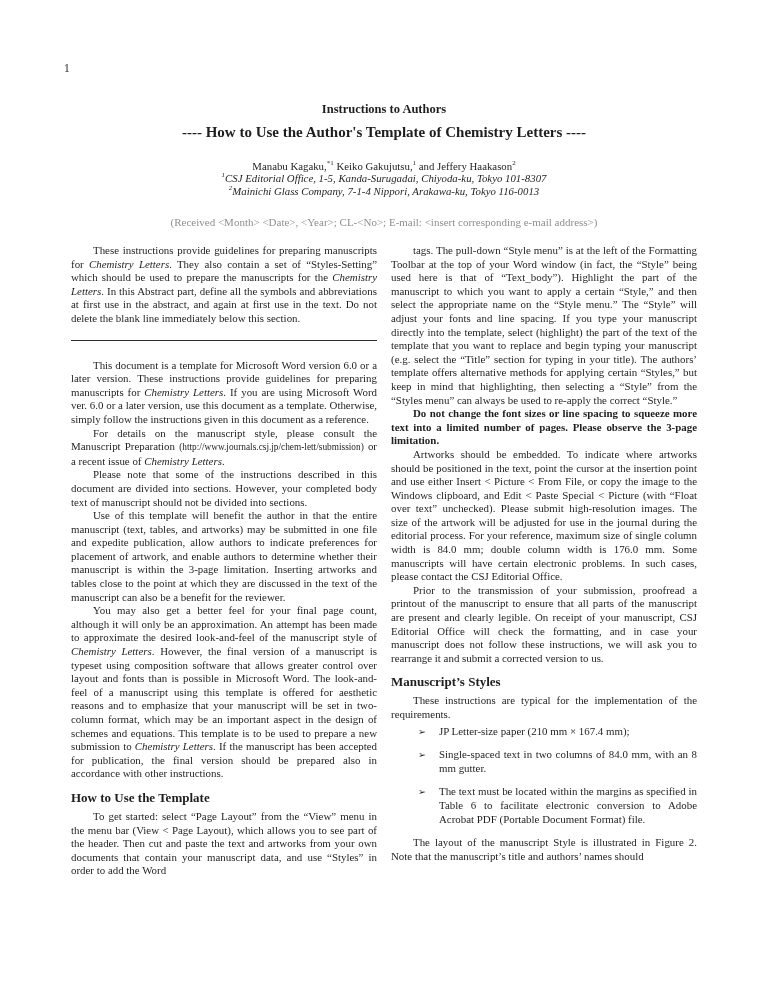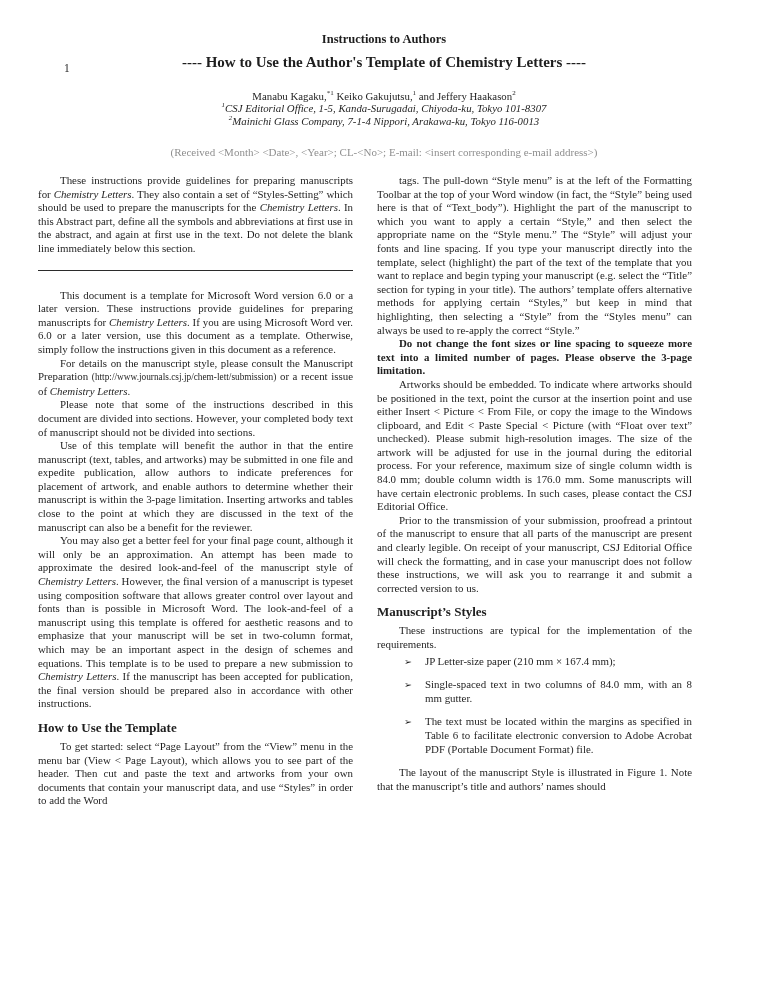--- a/index.html
+++ b/index.html
@@ -11,41 +11,40 @@
     font-family: "Liberation Serif", serif;
     color: #1e1e1e;
     overflow: hidden;
   }
   .page-number {
     position: absolute;
     left: 64px;
     top: 62px;
     font-size: 11.5px;
   }
-  .doc-header { padding-top: 32px; text-align: center; }
+  .doc-header { padding-top: 102px; text-align: center; }
   .doc-title {
     font-size: 12.5px;
     font-weight: bold;
     margin: 0 0 7px 0;
   }
   .doc-subtitle {
     font-size: 15px;
     font-weight: bold;
     margin: 0;
   }
   .authors-line { font-size: 10.8px; margin-top: 19px; }
   .affiliation { font-size: 10.8px; font-style: italic; line-height: 12.5px; }
   .received-line { font-size: 11px; color: #8e8e8e; margin-top: 19px; }
   sup { font-size: 7px; line-height: 0; }
   .columns {
     display: flex;
-    gap: 24px;
-    padding: 0 31px;
+    gap: 14px;
+    padding: 0 71px;
     margin-top: 16px;
-    margin-left: 7px;
   }
   .col {
     width: 315px;
     font-size: 10.9px;
     line-height: 13.6px;
     text-align: justify;
   }
   .col p.para { margin: 0; text-indent: 22px; }
   .col p.para.bold { font-weight: bold; }
   .col p.para.spaced { margin-top: 8px; }
@@ -114,16 +113,16 @@
           <span class="bullet-text"><span>JP Letter-size paper (210 mm × 167.4 mm);</span></span>
         </div>
         <div class="bullet-item">
           <span class="bullet-marker">➢</span>
           <span class="bullet-text"><span>Single-spaced text in two columns of 84.0 mm, with an 8 mm gutter.</span></span>
         </div>
         <div class="bullet-item">
           <span class="bullet-marker">➢</span>
           <span class="bullet-text"><span>The text must be located within the margins as specified in Table 6 to facilitate electronic conversion to Adobe Acrobat PDF (Portable Document Format) file.</span></span>
         </div>
-        <p class="para spaced"><span>The layout of the manuscript Style is illustrated in Figure 1. Note that the manuscript’s title and authors’ names should</span></p>
+        <p class="para spaced"><span>The layout of the manuscript Style is illustrated in Figure 2. Note that the manuscript’s title and authors’ names should</span></p>
       </div>
   </div>
 </div>
 
 </body></html>

